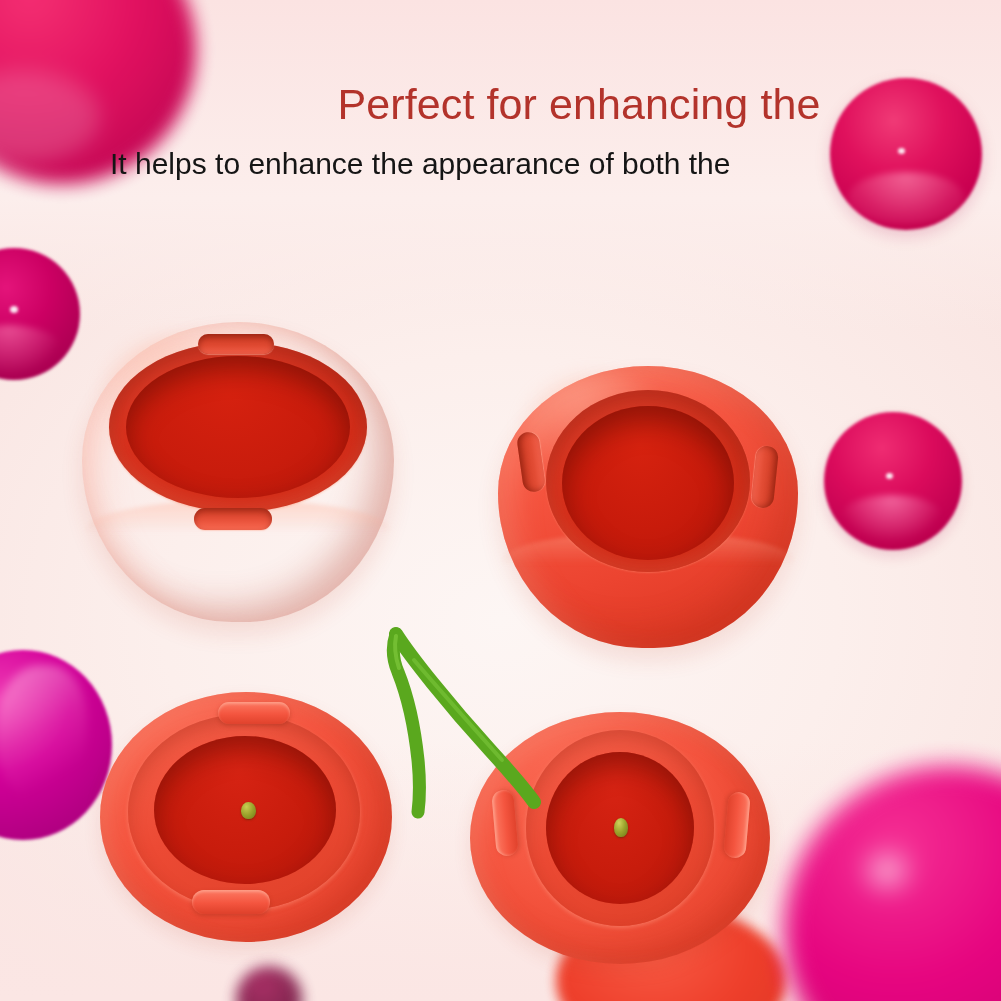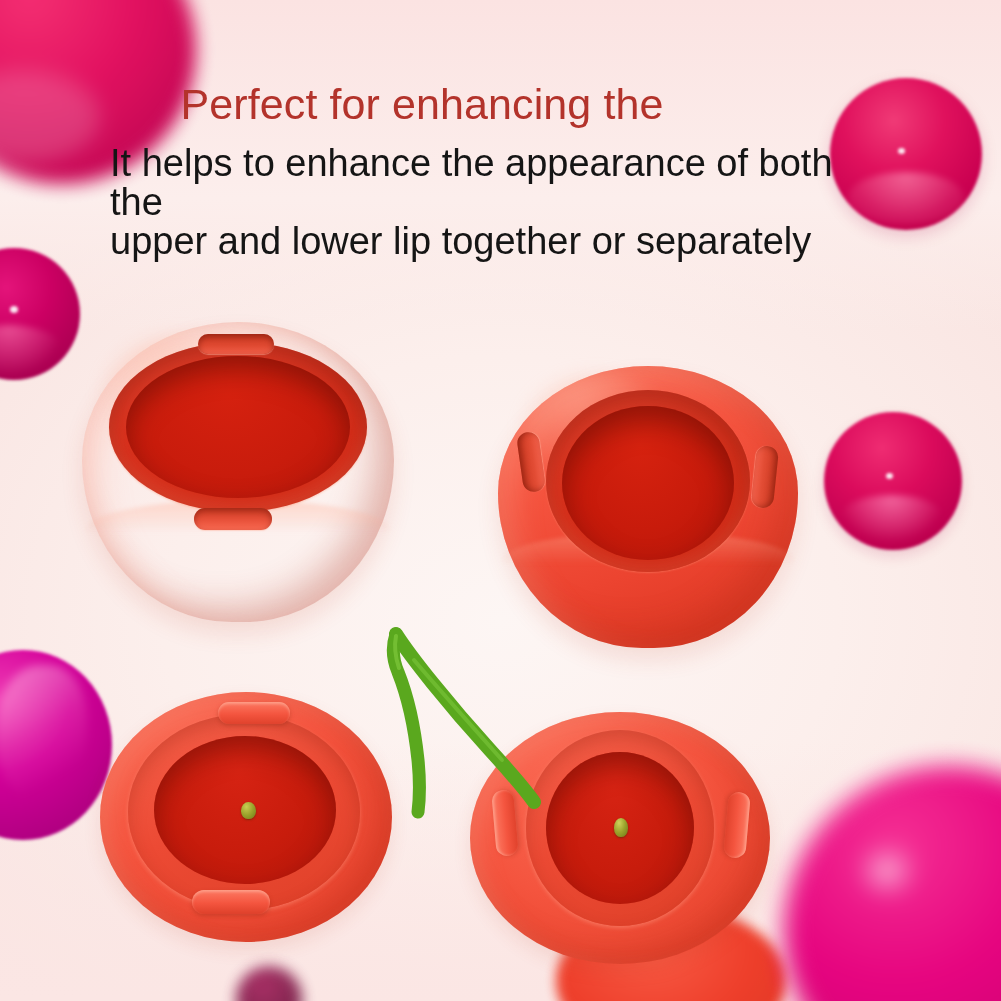--- a/index.html
+++ b/index.html
@@ -161,30 +161,30 @@
   
   .text-block {
     position: absolute;
     left: 0; right: 0; top: 78px;
     z-index: 40;
   }
   .headline {
     color: #b3332b;
     font-size: 43px;
     line-height: 52px;
-    text-align: left;
+    text-align: right;
     letter-spacing: 0.1px;
     font-weight: 400;
     margin: 0 auto;
     width: 640px;
     font-family: "Liberation Sans", sans-serif;
   }
   .subhead {
     color: #151515;
-    font-size: 38px;
+    font-size: 30px;
     line-height: 39px;
     font-weight: 400;
     margin: 14px 0 0 0;
     padding-left: 110px;
     padding-right: 120px;
     text-align: left;
     font-family: "Liberation Sans", sans-serif;
   }
 
   
@@ -497,21 +497,21 @@
   <div class="cherry cherry-bc"></div>
 
   <div class="cherry cherry-br">
     <div class="spec"></div>
   </div>
 
   <div class="cherry cherry-bl"></div>
 
   <div class="text-block">
     <div class="headline"><span>Perfect for enhancing the</span><br></div>
-    <div class="subhead"><span>It helps to enhance the appearance of both the</span><br><span>upper and lower lip together or separately</span></div>
+    <div class="subhead"><span>It helps to enhance the appearance of both the</span><br></div>
   </div>
 
   <svg class="stem-svg" viewBox="0 0 220 215">
     <path d="M 44 22 C 40 34, 40 46, 46 60 C 54 80, 62 110, 66 148 C 68 168, 68 184, 66 200" fill="none" stroke="#5aa81e" stroke-width="13" stroke-linecap="round"></path>
     <path d="M 44 22 C 58 44, 96 92, 138 138 C 158 160, 172 176, 182 190" fill="none" stroke="#5aa81e" stroke-width="14" stroke-linecap="round"></path>
     <path d="M 44 24 C 42 34, 43 44, 47 56" fill="none" stroke="#7cc63a" stroke-width="4" stroke-linecap="round" opacity="0.75"></path>
     <path d="M 62 48 C 84 74, 118 112, 150 148" fill="none" stroke="#7cc63a" stroke-width="4" stroke-linecap="round" opacity="0.6"></path>
   </svg>
 
   <div class="cup cup1">

